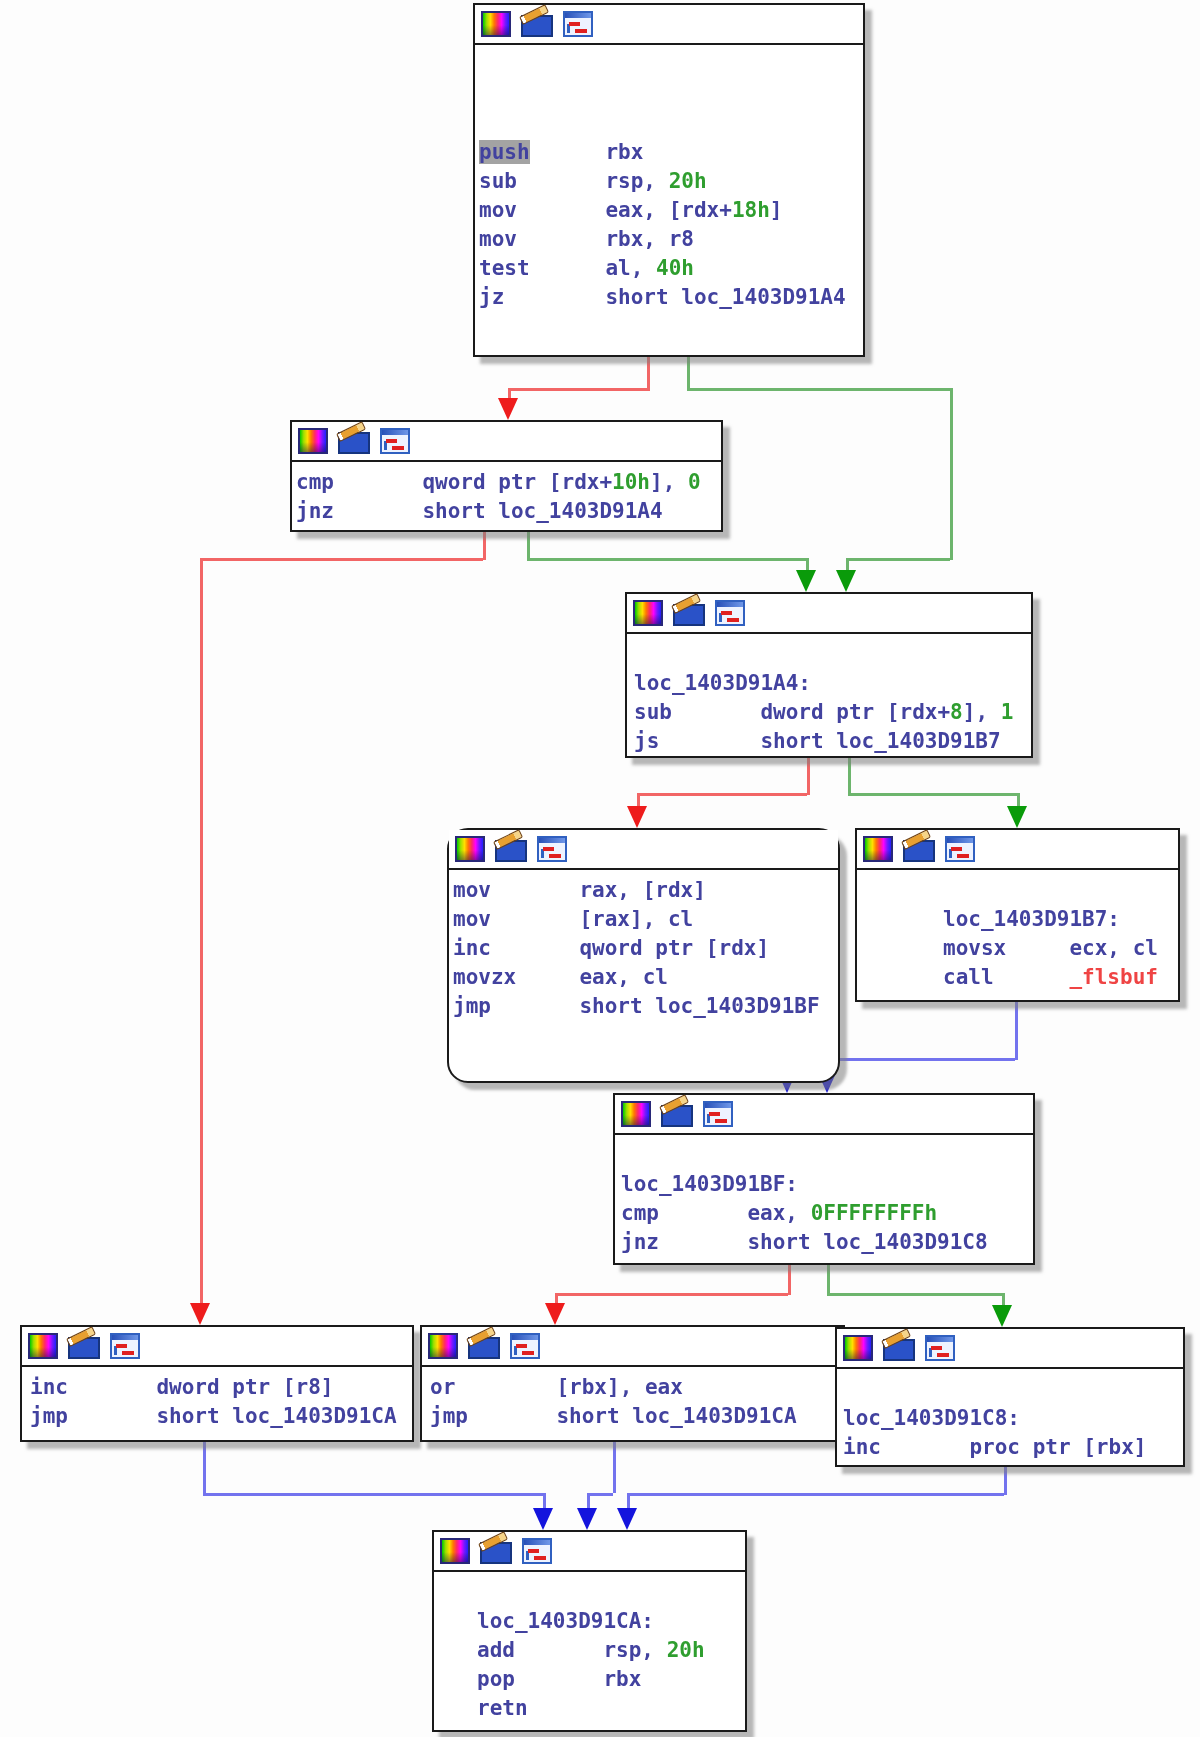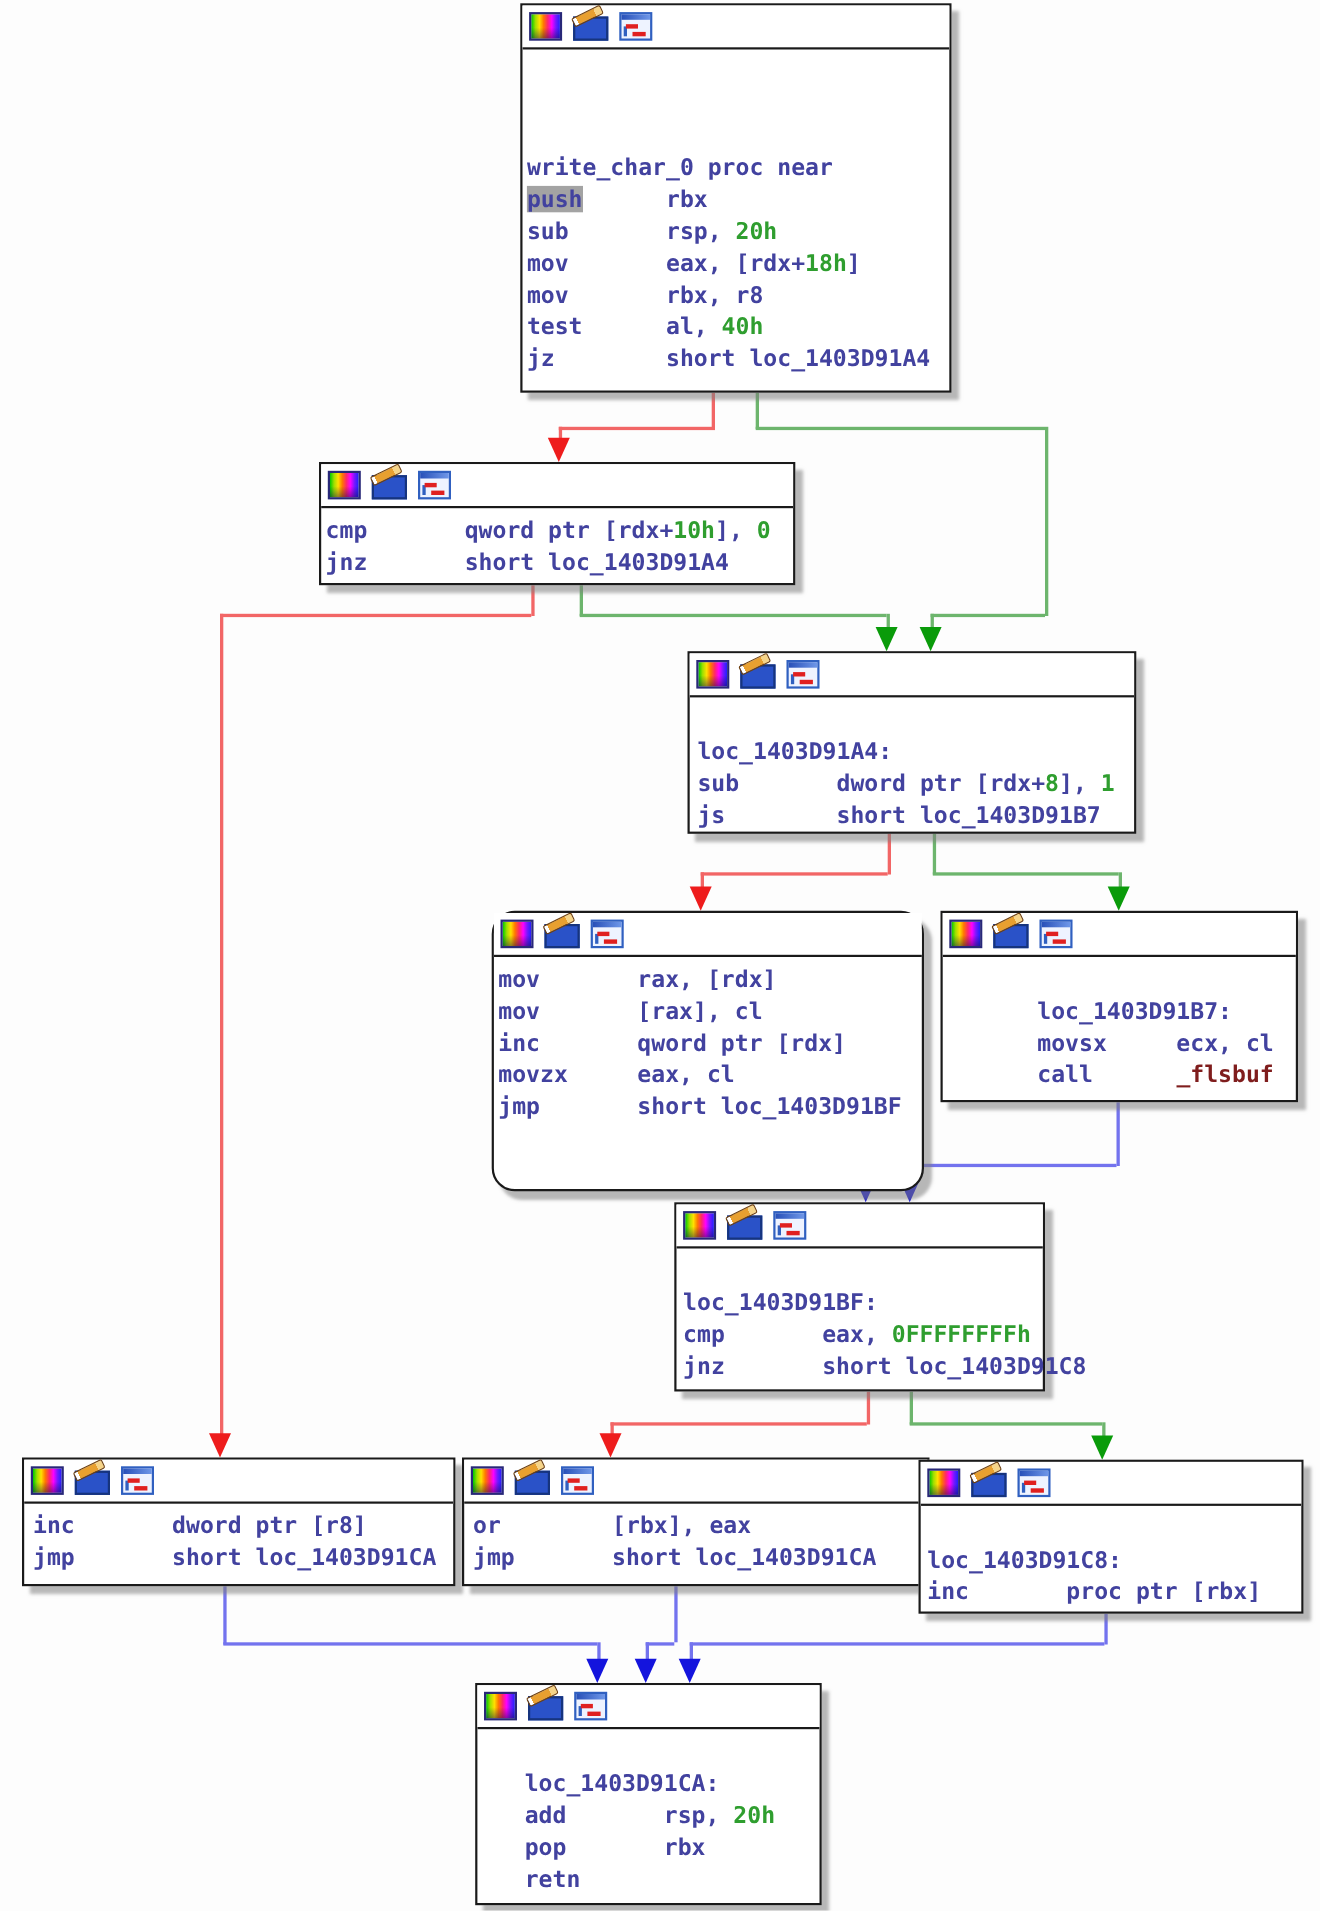--- a/index.html
+++ b/index.html
@@ -6,21 +6,21 @@
   #canvas{position:relative;width:1200px;height:1737px;background:#fdfdfd;overflow:hidden;
           font-family:"DejaVu Sans Mono","Liberation Mono",monospace;}
   .block{position:absolute;background:#ffffff;border:2px solid #1a1a1a;
          box-shadow:7px 7px 3px rgba(125,125,125,0.55);box-sizing:border-box;}
   .titlebar{height:38px;border-bottom:2px solid #1a1a1a;display:flex;align-items:center;
             gap:10px;padding-left:6px;background:#ffffff;}
   .body{padding-top:6px;}
   .line{white-space:pre;height:29px;line-height:29px;font-size:21px;font-weight:600;}
   .t-code{color:#42429f;}
   .t-num{color:#2f9e2f;}
-  .t-name{color:#7f1d1d;}
+  .t-name{color:#ef4444;}
   .t-hl{background:#a3a3a3;}
   .edge-seg{position:absolute;}
   .edge-arrow{position:absolute;width:0;height:0;border-left:10px solid transparent;
               border-right:10px solid transparent;border-top-width:22px;border-top-style:solid;}
   
   .icon{display:inline-block;box-sizing:border-box;}
   .icon-palette{width:30px;height:26px;border:2px solid #282878;
     background:linear-gradient(180deg,rgba(255,255,255,0) 0 55%,rgba(10,10,70,0.45) 100%),
     linear-gradient(90deg,#00c800,#9fe000,#ffe000,#ff7800,#ff2868,#ff00ff,#7818ff,#2020ff);}
   .icon-edit{width:32px;height:22px;border:2px solid #16347e;background:#2a52c8;position:relative;margin-top:4px;}
@@ -96,21 +96,20 @@
     <div class="block" style="left: 473px; top: 3px; width: 392px; height: 354px;">
       <div class="titlebar">
         <div class="icon icon-palette"></div>
         <div class="icon icon-edit"></div>
         <div class="icon icon-graph"></div>
       </div>
       <div class="body" style="padding-left: 4px;">
         <div class="line">&nbsp;</div>
         <div class="line">&nbsp;</div>
         <div class="line">&nbsp;</div>
-        <div class="line"><span class="t-code">write_char_0 proc near</span></div>
         <div class="line"><span class="t-code t-hl">push</span><span class="t-code">      rbx</span></div>
         <div class="line"><span class="t-code">sub       rsp, </span><span class="t-num">20h</span></div>
         <div class="line"><span class="t-code">mov       eax, [rdx+</span><span class="t-num">18h</span><span class="t-code">]</span></div>
         <div class="line"><span class="t-code">mov       rbx, r8</span></div>
         <div class="line"><span class="t-code">test      al, </span><span class="t-num">40h</span></div>
         <div class="line"><span class="t-code">jz        short loc_1403D91A4</span></div>
       </div>
     </div>
     <div class="block" style="left: 290px; top: 420px; width: 433px; height: 112px;">
       <div class="titlebar">
@@ -156,21 +155,21 @@
         <div class="icon icon-edit"></div>
         <div class="icon icon-graph"></div>
       </div>
       <div class="body" style="padding-left: 86px;">
         <div class="line">&nbsp;</div>
         <div class="line"><span class="t-code">loc_1403D91B7:</span></div>
         <div class="line"><span class="t-code">movsx     ecx, cl</span></div>
         <div class="line"><span class="t-code">call      </span><span class="t-name">_flsbuf</span></div>
       </div>
     </div>
-    <div class="block" style="left: 613px; top: 1093px; width: 337px; height: 172px;">
+    <div class="block" style="left: 613px; top: 1093px; width: 422px; height: 172px;">
       <div class="titlebar">
         <div class="icon icon-palette"></div>
         <div class="icon icon-edit"></div>
         <div class="icon icon-graph"></div>
       </div>
       <div class="body" style="padding-left: 6px;">
         <div class="line">&nbsp;</div>
         <div class="line"><span class="t-code">loc_1403D91BF:</span></div>
         <div class="line"><span class="t-code">cmp       eax, </span><span class="t-num">0FFFFFFFFh</span></div>
         <div class="line"><span class="t-code">jnz       short loc_1403D91C8</span></div>

